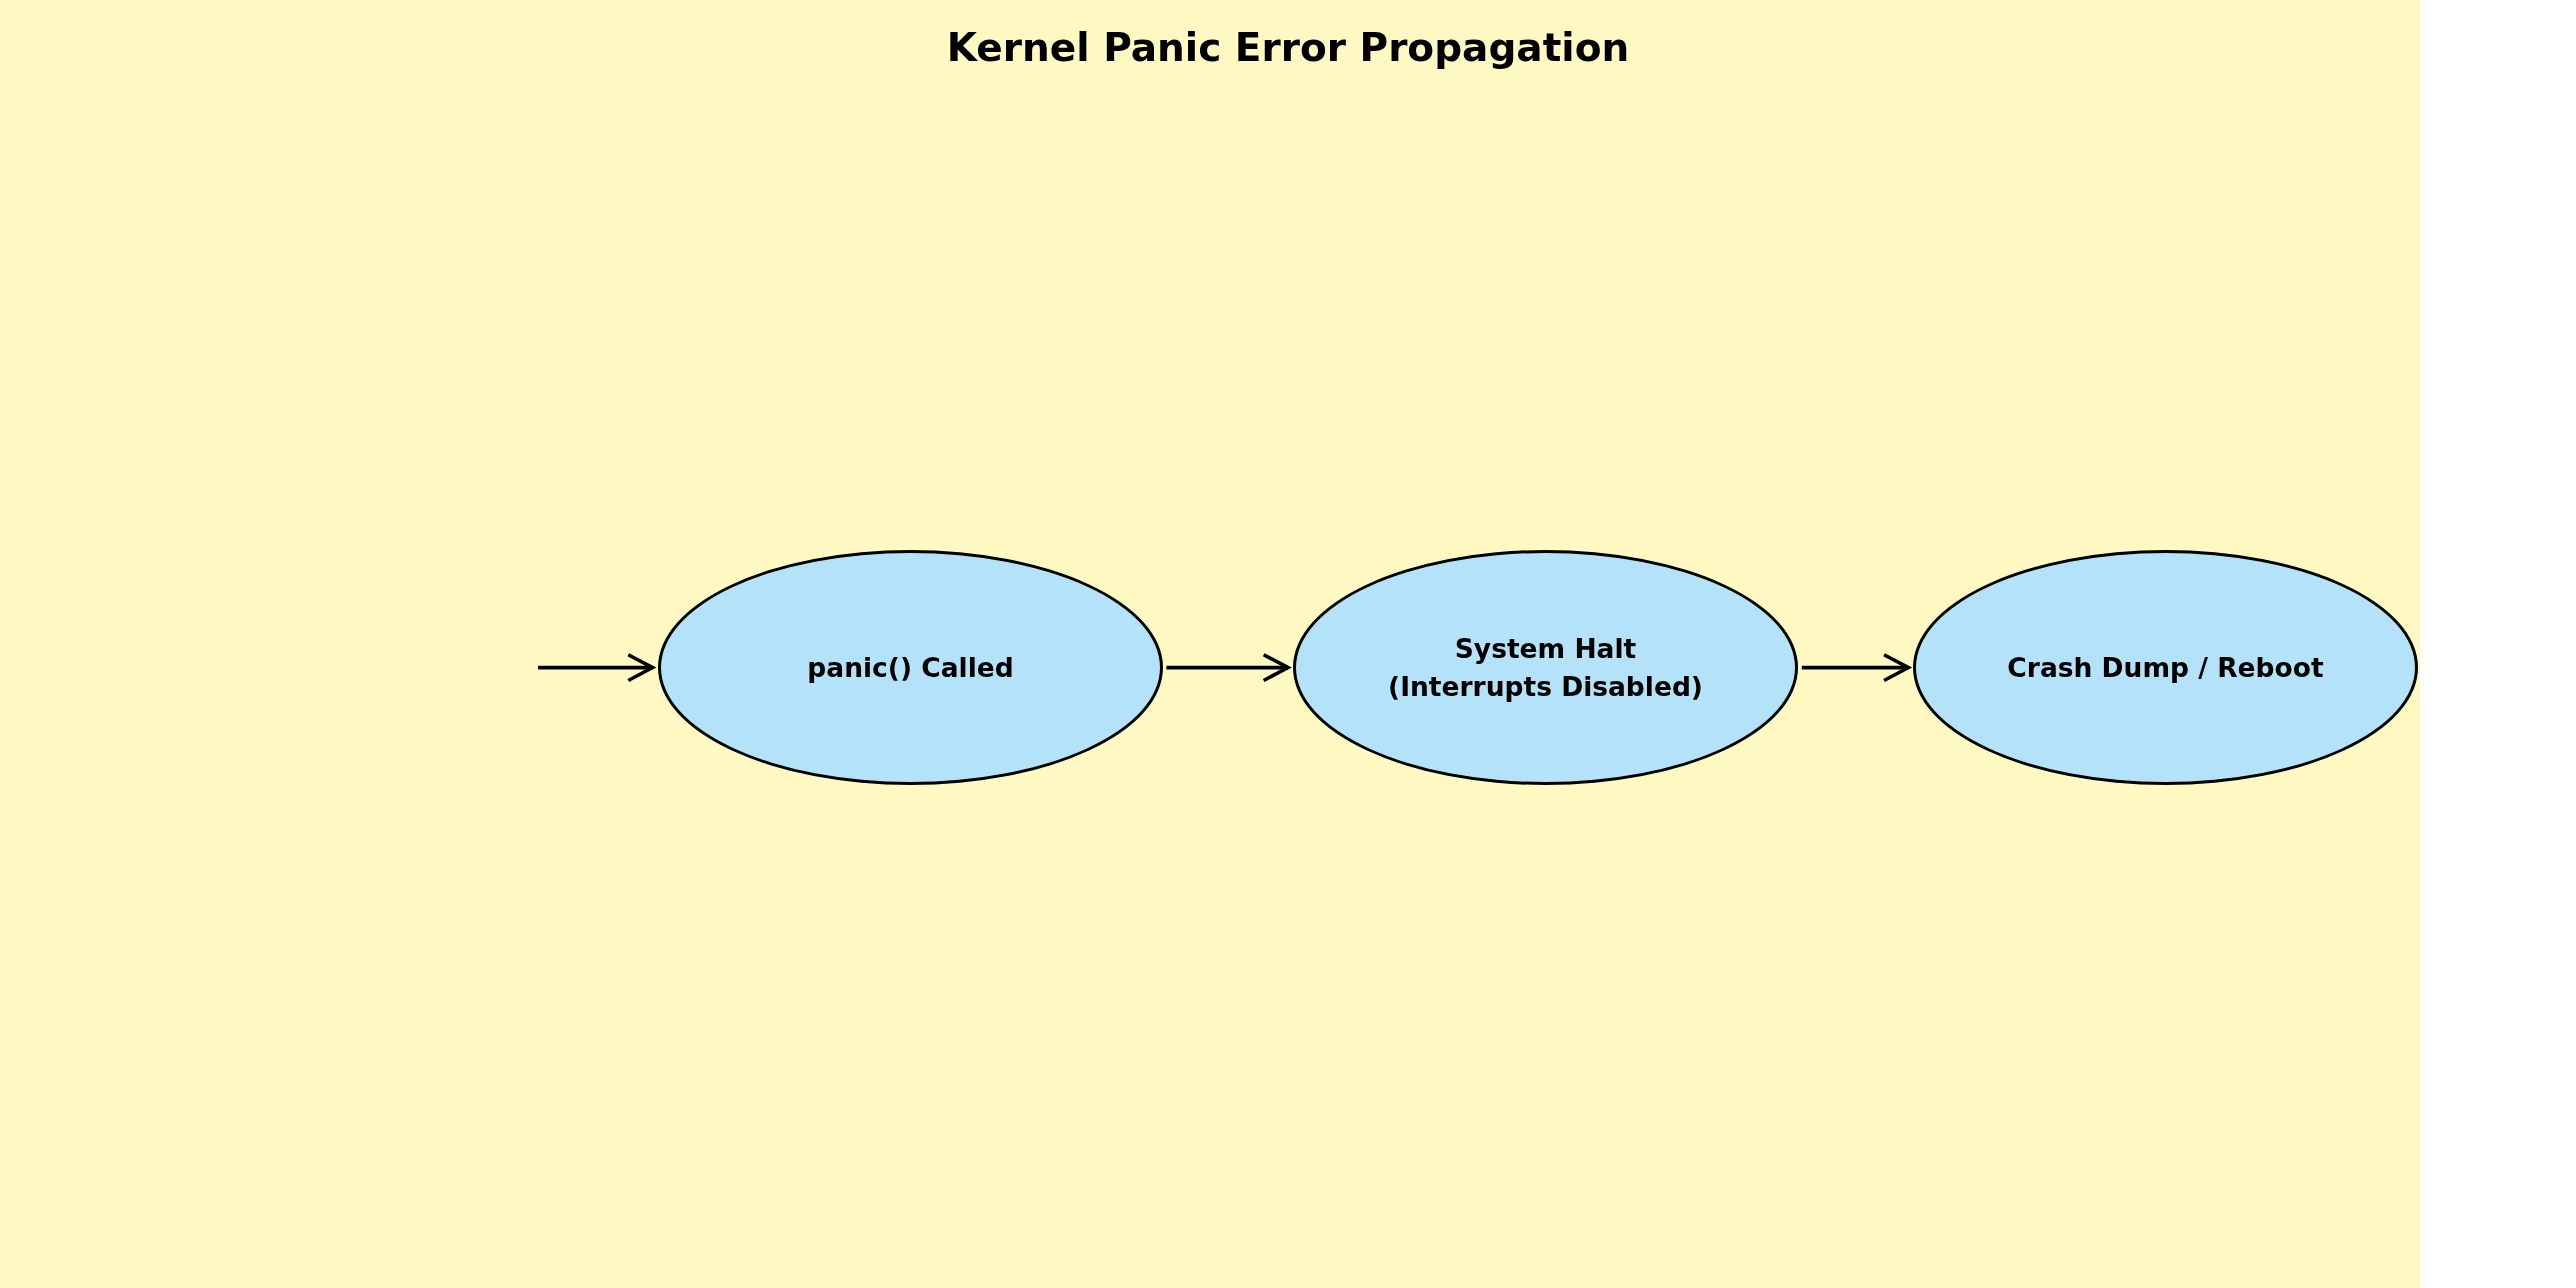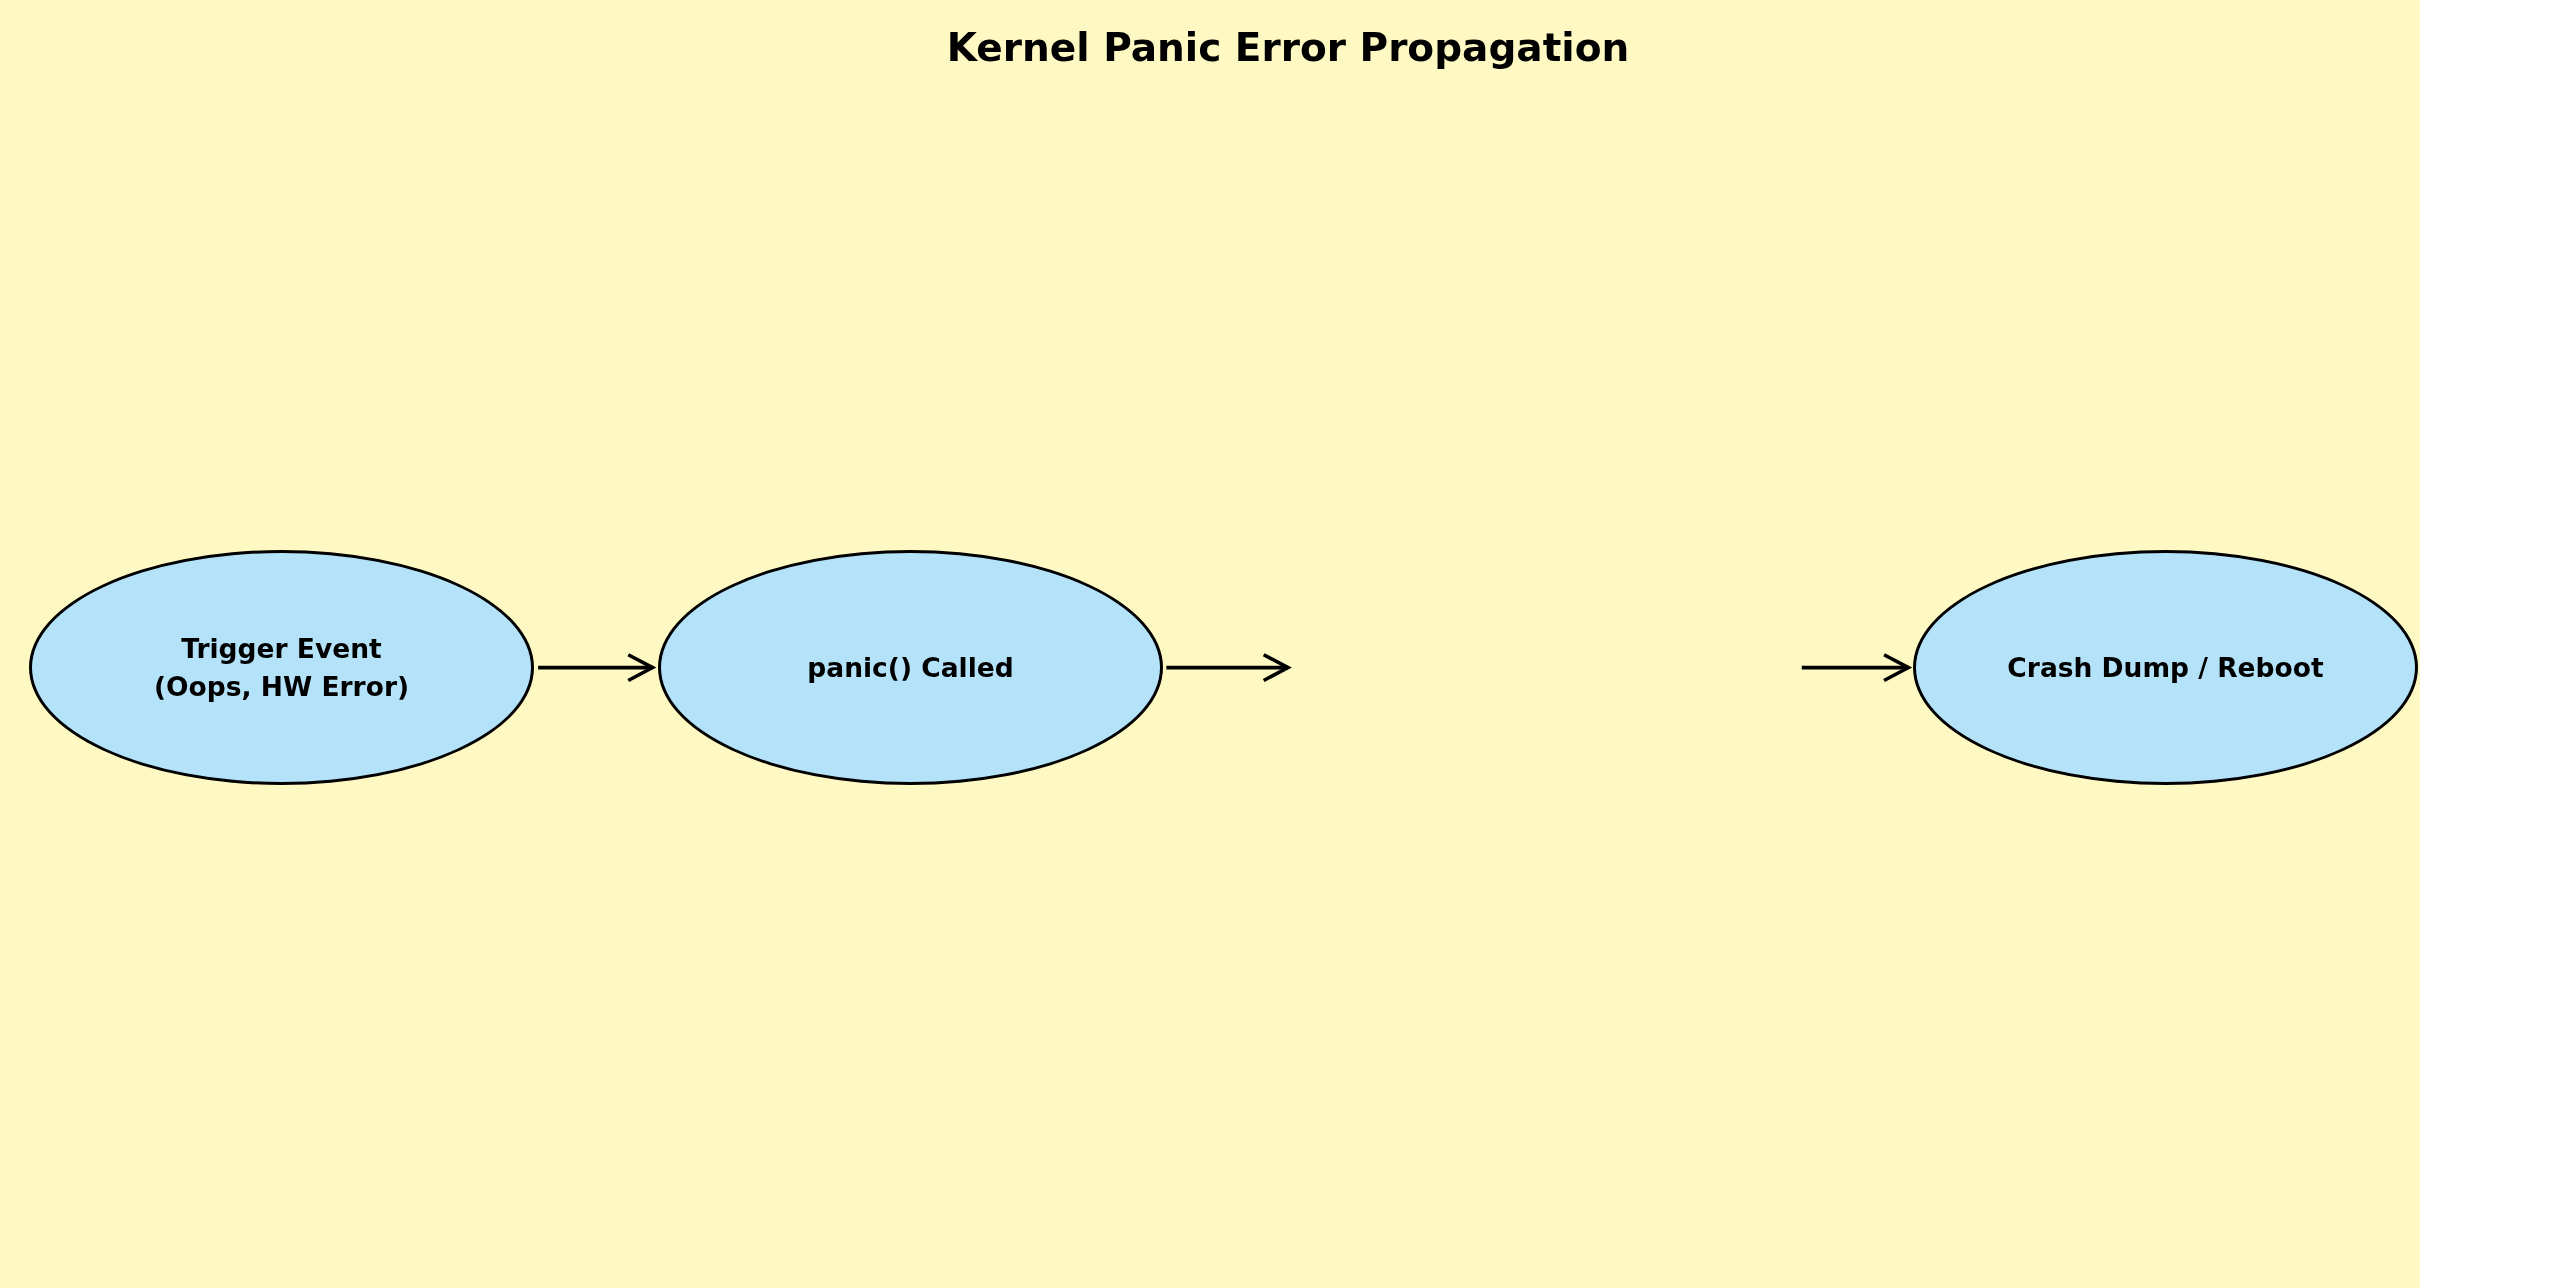--- a/index.html
+++ b/index.html
@@ -73,28 +73,28 @@
     <defs>
       <marker id="open-arrowhead" markerUnits="userSpaceOnUse" markerWidth="80" markerHeight="80" refX="36" refY="40" orient="auto">
         <path d="M 2 22 L 36 40 L 2 58" fill="none" stroke="#000000" stroke-width="5"></path>
       </marker>
     </defs>
     <line x1="752" y1="933" x2="912" y2="933" stroke="#000000" stroke-width="5" marker-end="url(#open-arrowhead)"></line>
     <line x1="1630" y1="933" x2="1800" y2="933" stroke="#000000" stroke-width="5" marker-end="url(#open-arrowhead)"></line>
     <line x1="2518" y1="933" x2="2667" y2="933" stroke="#000000" stroke-width="5" marker-end="url(#open-arrowhead)"></line>
   </svg>
 
-  <div class="node node-1">
-    <div class="node-label">Trigger Event
-(Oops, HW Error)</div>
-  </div>
 
   <div class="node node-2">
     <div class="node-label">panic() Called</div>
   </div>
 
+  <div class="node node-3">
+    <div class="node-label">System Halt
+(Interrupts Disabled)</div>
+  </div>
 
   <div class="node node-4">
     <div class="node-label">Crash Dump / Reboot</div>
   </div>
 
 </div>
 
 
 </body></html>

